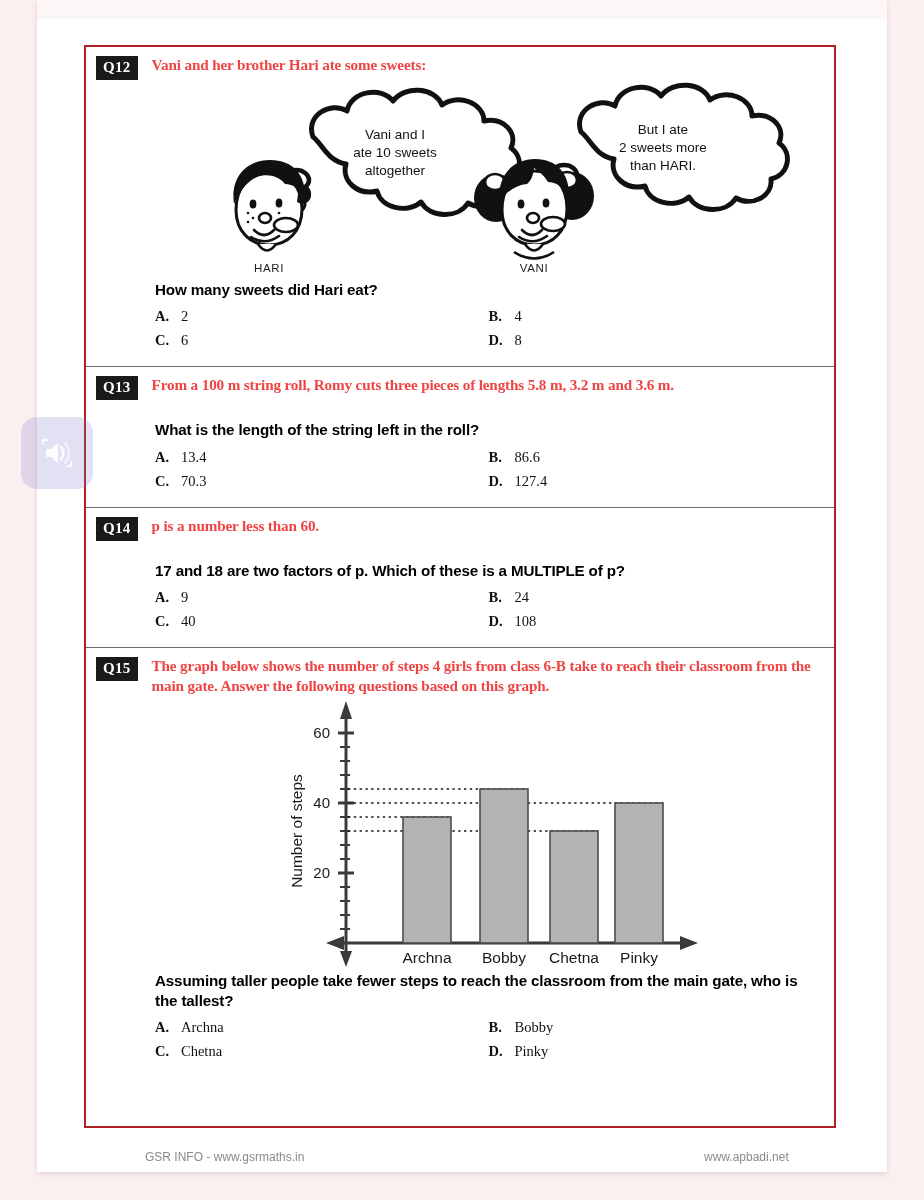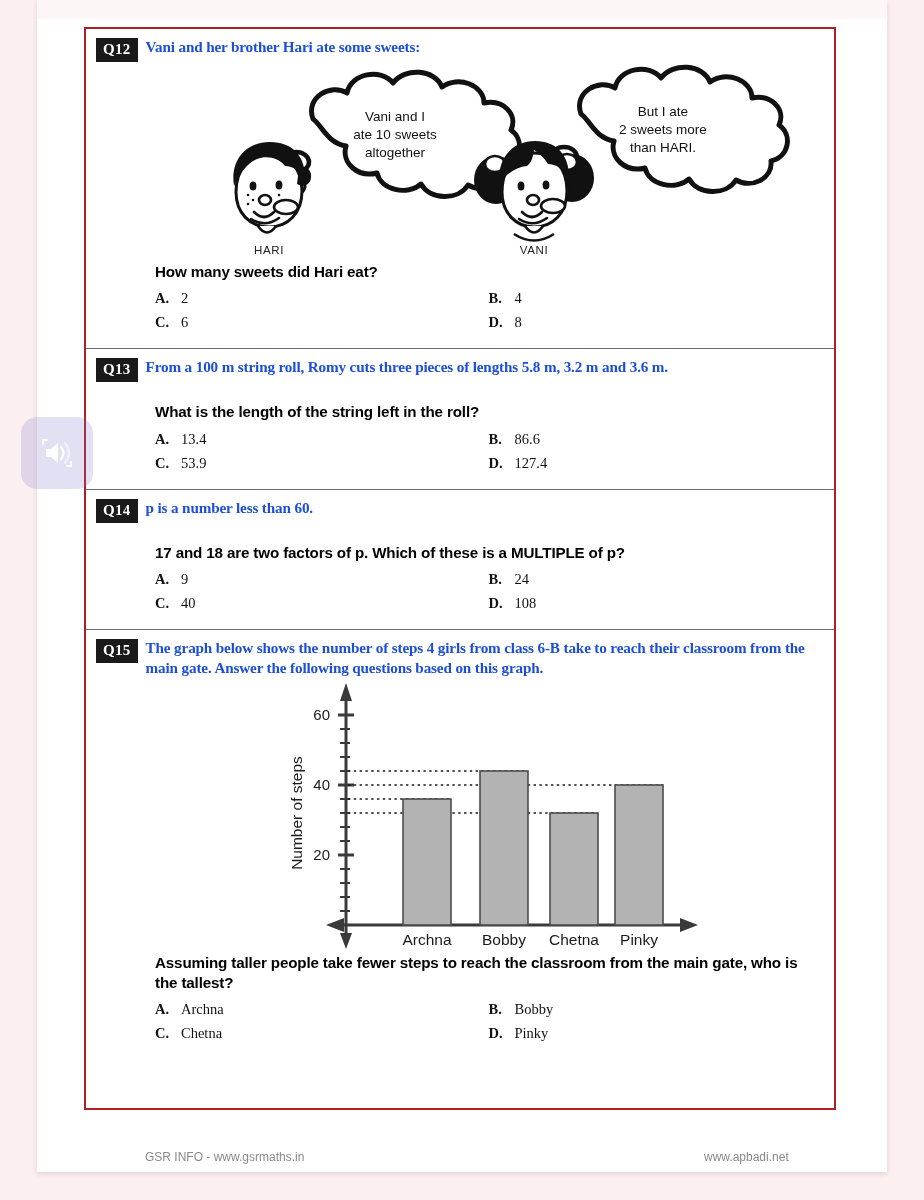--- a/index.html
+++ b/index.html
@@ -29,21 +29,21 @@
     position: absolute;
     left: 0; top: 0; right: 0;
     height: 19px;
     background: #fdf6f7;
   }
 
   
   #exam-box {
     position: absolute;
     left: 47px;
-    top: 27px;
+    top: 45px;
     width: 752px;
     height: 1083px;
     border: 2px solid #b01f24;
     box-sizing: border-box;
     background: #fff;
   }
 
   
   .question {
     position: relative;
@@ -64,26 +64,26 @@
     font-weight: bold;
     font-size: 15px;
     line-height: 1;
     padding: 4px 7px 5px 7px;
     letter-spacing: 0.3px;
     margin-left: -2px;
     margin-top: 1px;
   }
   .qtext {
     flex: 1 1 auto;
-    padding-left: 8px;
+    padding-left: 14px;
     font-family: "Liberation Serif", serif;
     font-weight: bold;
     font-size: 15.2px;
     line-height: 1.28;
-    color: #1d4ed8;
+    color: #ef4444;
     letter-spacing: -0.15px;
   }
   .qsub {
     font-family: Liberation Sans, sans-serif;
     font-weight: bold;
     font-size: 15.2px;
     line-height: 1.28;
     color: #000000;
     padding-left: 57px;
     letter-spacing: -0.15px;
@@ -351,21 +351,21 @@
             <span class="optval">13.4</span>
           </div>
           <div class="optcell">
             <span class="optletter">B.</span>
             <span class="optval">86.6</span>
           </div>
         </div>
         <div class="optrow">
           <div class="optcell">
             <span class="optletter">C.</span>
-            <span class="optval">53.9</span>
+            <span class="optval">70.3</span>
           </div>
           <div class="optcell">
             <span class="optletter">D.</span>
             <span class="optval">127.4</span>
           </div>
         </div>
       </div>
     </div>
 
     <div class="question qsep" style="padding:8px 12px 10px 12px;">

